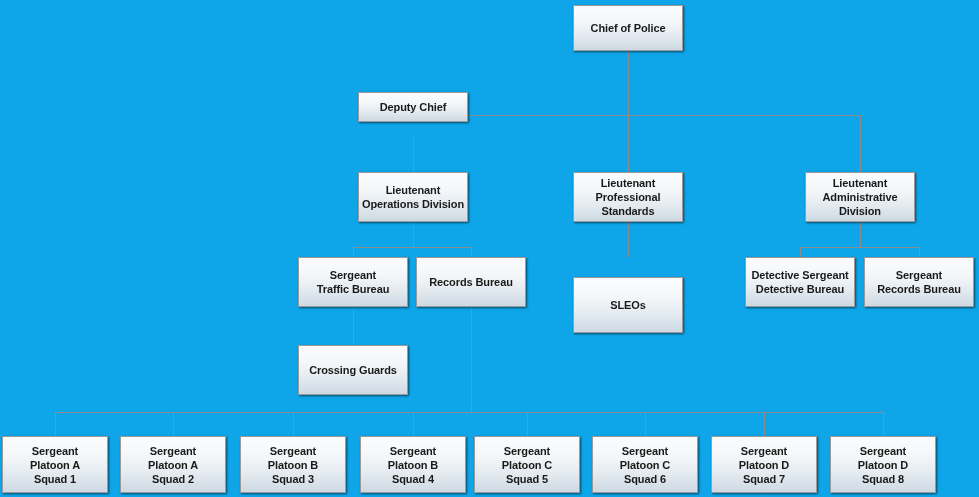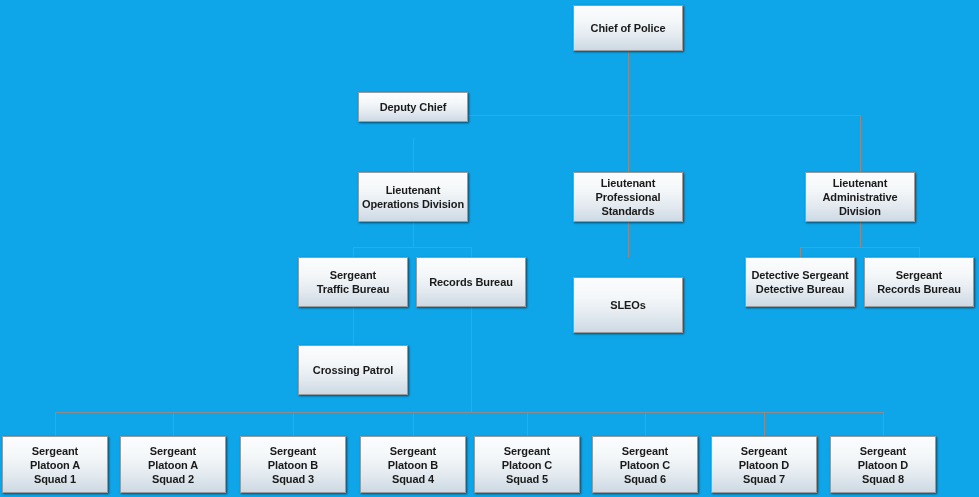--- a/index.html
+++ b/index.html
@@ -107,21 +107,21 @@
       </div>
       <div class="node" style="left: 745px; top: 257px; width: 110px; height: 50px;">
         <span class="lbl">Detective Sergeant
 Detective Bureau</span>
       </div>
       <div class="node" style="left: 864px; top: 257px; width: 110px; height: 50px;">
         <span class="lbl">Sergeant
 Records Bureau</span>
       </div>
       <div class="node" style="left: 298px; top: 345px; width: 110px; height: 50px;">
-        <span class="lbl">Crossing Patrol</span>
+        <span class="lbl">Crossing Guards</span>
       </div>
       <div class="node" style="left: 2px; top: 436px; width: 106px; height: 57px;">
         <span class="lbl">Sergeant
 Platoon A
 Squad 1</span>
       </div>
       <div class="node" style="left: 120px; top: 436px; width: 106px; height: 57px;">
         <span class="lbl">Sergeant
 Platoon A
 Squad 2</span>

